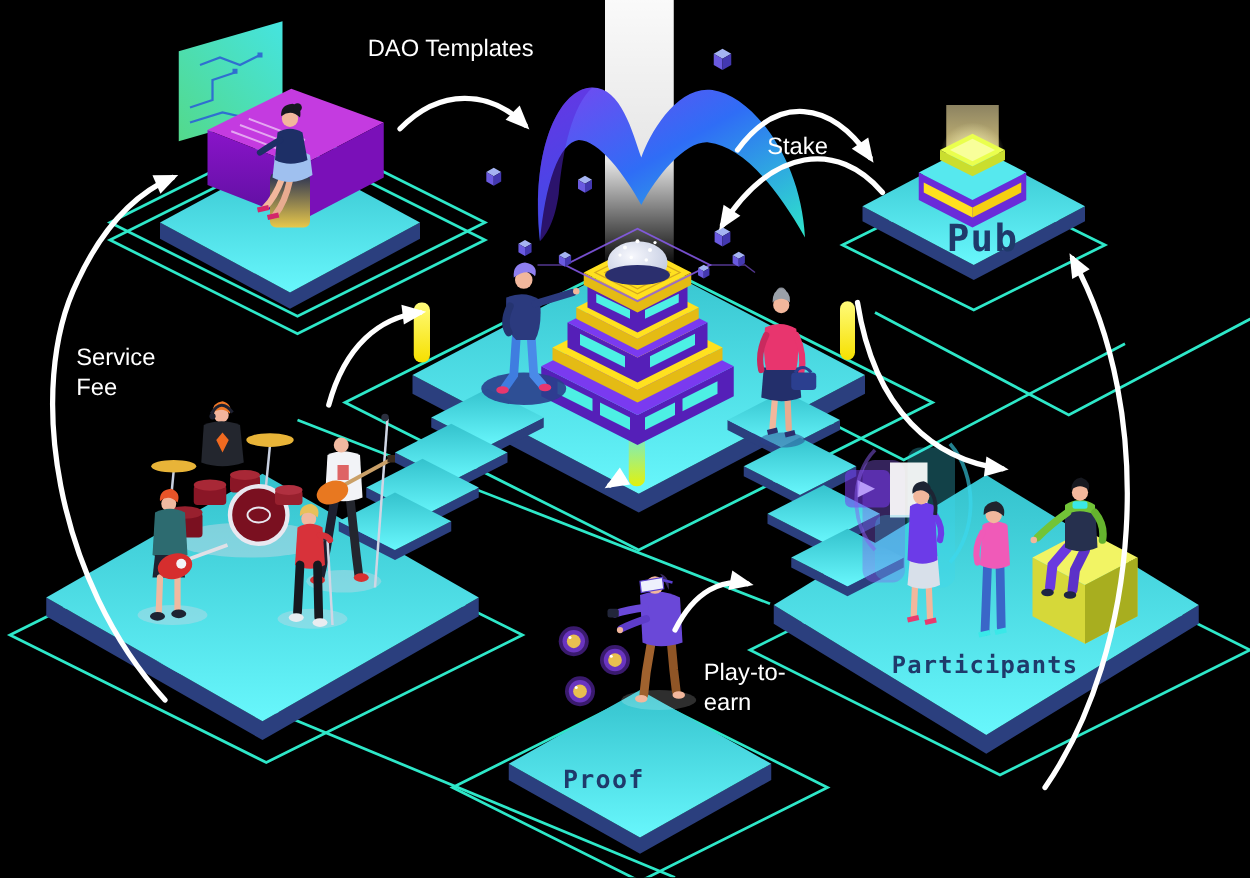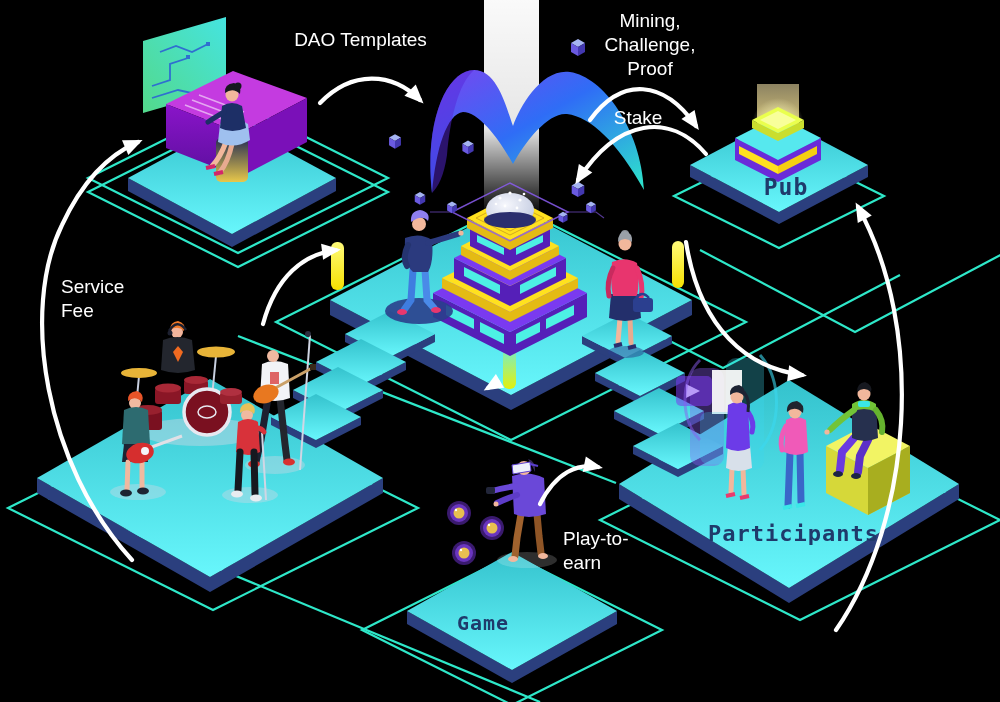--- a/index.html
+++ b/index.html
@@ -443,40 +443,35 @@
   <path d="M 686,242 C 700,330 748,368 802,375" marker-end="url(#ah)"></path>
   <path d="M 540,504 C 556,472 578,463 598,467" marker-end="url(#ah)"></path>
   <path d="M 263,324 C 276,276 304,254 336,250" marker-end="url(#ah)"></path>
   <path d="M 498,382 L 488,388" marker-end="url(#ah)"></path>
 </g>
 </svg>
 
 <div class="flow-label tc" style="left:278px;top:28px;width:165px;">
   <div>DAO Templates</div>
 </div>
-<div class="flow-label tc" style="left:590px;top:9px;width:120px;">
-  <div>Mining,</div>
-  <div>Challenge,</div>
-  <div>Proof</div>
-</div>
 <div class="flow-label tc" style="left:598px;top:106px;width:80px;text-align:center;">
   <div>Stake</div>
 </div>
 <div class="flow-label" style="left:563px;top:527px;width:90px;">
   <div>Play-to-</div>
   <div>earn</div>
 </div>
 <div class="flow-label" style="left:61px;top:275px;width:90px;">
   <div>Service</div>
   <div>Fee</div>
 </div>
 
-<div class="plat-label tc" style="left:746px;top:174px;width:80px;font-size:23px;">
+<div class="plat-label tc" style="left:746px;top:174px;width:80px;font-size:30px;">
   <div>Pub</div>
 </div>
 <div class="plat-label tc" style="left:433px;top:611px;width:100px;font-size:20px;">
-  <div>Game</div>
-</div>
-<div class="plat-label tc" style="left:708px;top:521px;width:160px;font-size:22px;">
+  <div>Proof</div>
+</div>
+<div class="plat-label tc" style="left:708px;top:521px;width:160px;font-size:19px;">
   <div>Participants</div>
 </div>
 
 </div>
 
 </body></html>

